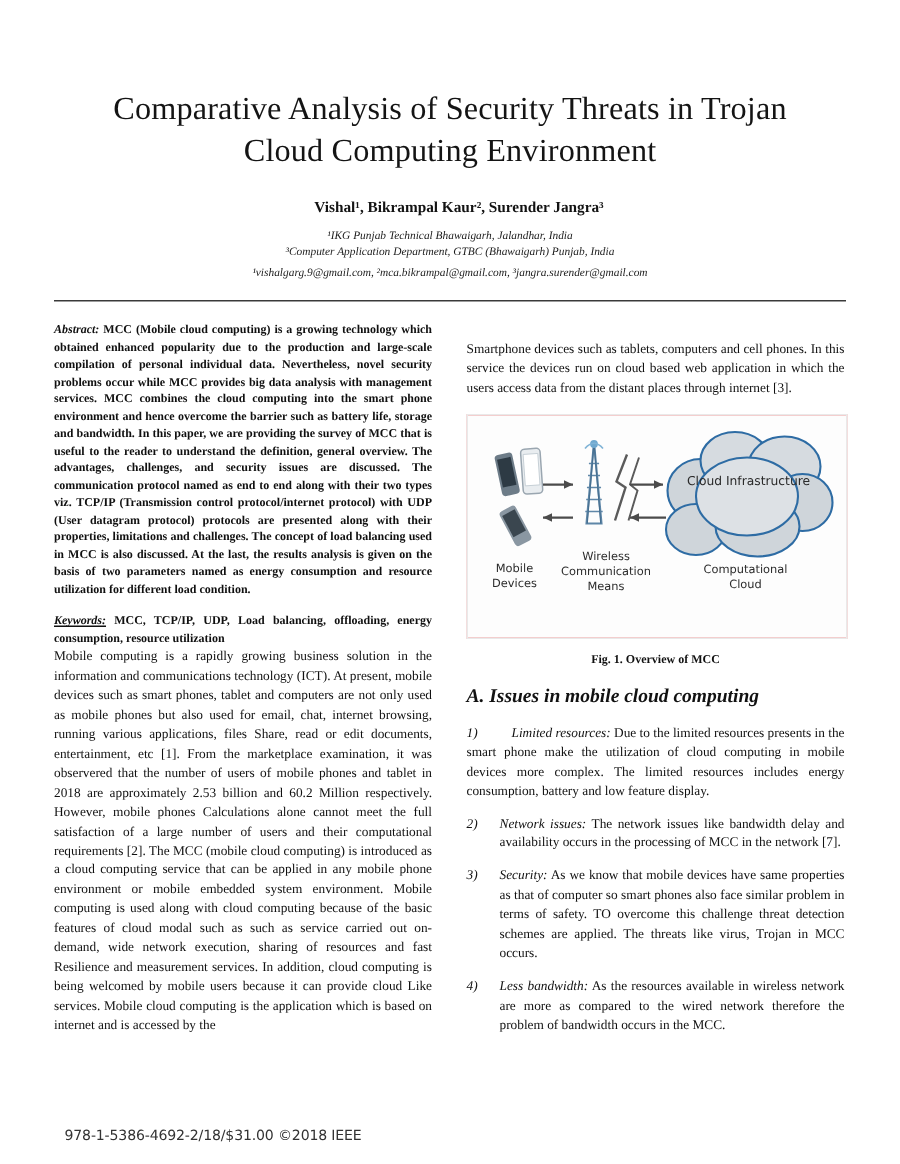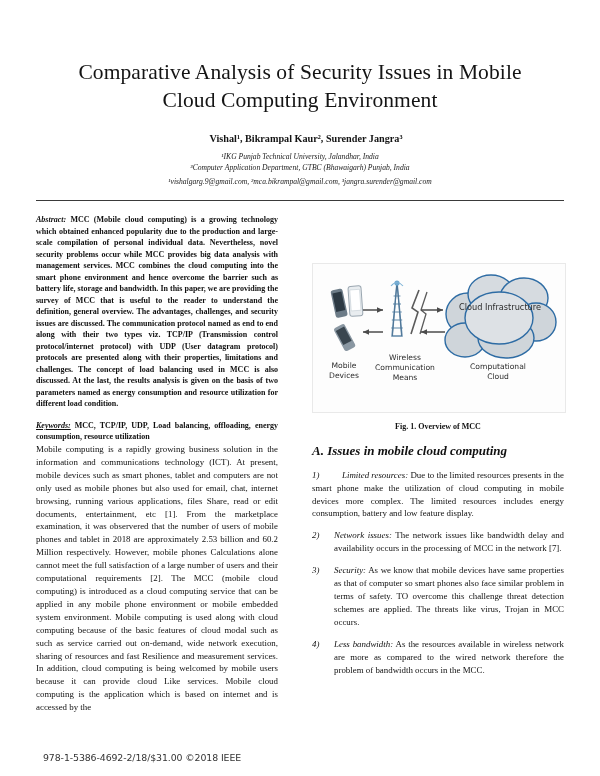--- a/index.html
+++ b/index.html
@@ -57,23 +57,23 @@
 
   .rule {
     margin: 13px 36px 0 36px;
     border: 0;
     border-top: 1px solid #3a3a3a;
   }
 
   
   .columns {
     display: flex;
-    gap: 34px;
+    gap: 23px;
     padding: 13px 36px 0 36px;
-    align-items: center;
+    align-items: flex-end;
   }
   .col { width: 252px; }
 
   p { margin: 0; }
 
   .abstract {
     font-size: 8.0px;
     font-weight: bold;
     line-height: 1.44;
     text-align: justify;
@@ -162,26 +162,26 @@
     width: 30px;
   }
   .term { font-style: italic; }
   .gapafter { margin-top: 10px; }
 </style>
 </head>
 <body>
 
 <div class="page">
 
-  <h1 class="title">Comparative Analysis of Security Issues in Mobile Cloud Computing Environment</h1>
+  <h1 class="title">Comparative Analysis of Security Threats in Trojan Cloud Computing Environment</h1>
 
   <p class="authors">Vishal¹, Bikrampal Kaur², Surender Jangra³</p>
 
   <div class="affil-block">
-    <p class="affil">¹IKG Punjab Technical University, Jalandhar, India</p>
+    <p class="affil">¹IKG Punjab Technical Bhawaigarh, Jalandhar, India</p>
     <p class="affil">³Computer Application Department, GTBC (Bhawaigarh) Punjab, India</p>
     <p class="emails">¹vishalgarg.9@gmail.com, ²mca.bikrampal@gmail.com, ³jangra.surender@gmail.com</p>
   </div>
 
   <hr class="rule">
 
   <div class="columns">
 
     <div class="col">
 
@@ -193,20 +193,21 @@
         <span class="lead">Keywords:</span><span> MCC, TCP/IP, UDP, Load balancing, offloading, energy consumption, resource utilization</span>
       </p>
 
 
       <p class="body-text">Mobile computing is a rapidly growing business solution in the information and communications technology (ICT). At present, mobile devices such as smart phones, tablet and computers are not only used as mobile phones but also used for email, chat, internet browsing, running various applications, files Share, read or edit documents, entertainment, etc [1]. From the marketplace examination, it was observered that the number of users of mobile phones and tablet in 2018 are approximately 2.53 billion and 60.2 Million respectively. However, mobile phones Calculations alone cannot meet the full satisfaction of a large number of users and their computational requirements [2]. The MCC (mobile cloud computing) is introduced as a cloud computing service that can be applied in any mobile phone environment or mobile embedded system environment. Mobile computing is used along with cloud computing because of the basic features of cloud modal such as such as service carried out on-demand, wide network execution, sharing of resources and fast Resilience and measurement services. In addition, cloud computing is being welcomed by mobile users because it can provide cloud Like services. Mobile cloud computing is the application which is based on internet and is accessed by the</p>
 
     </div>
 
     <div class="col">
 
+      <p class="body-text">Smartphone devices such as tablets, computers and cell phones. In this service the devices run on cloud based web application in which the users access data from the distant places through internet [3].</p>
 
       <div class="figure-box">
         <svg width="252" height="148" viewBox="0 0 252 148">
           <rect x="0" y="0" width="252" height="148" fill="#fdfdfd"></rect>
 
           <g transform="translate(18,18)">
             <g transform="rotate(-12 14 20)">
               <rect x="2" y="6" width="12" height="28" rx="2.5" fill="#6d7c88"></rect>
               <rect x="3.4" y="9" width="9.2" height="19" fill="#2d3a44"></rect>
             </g>

